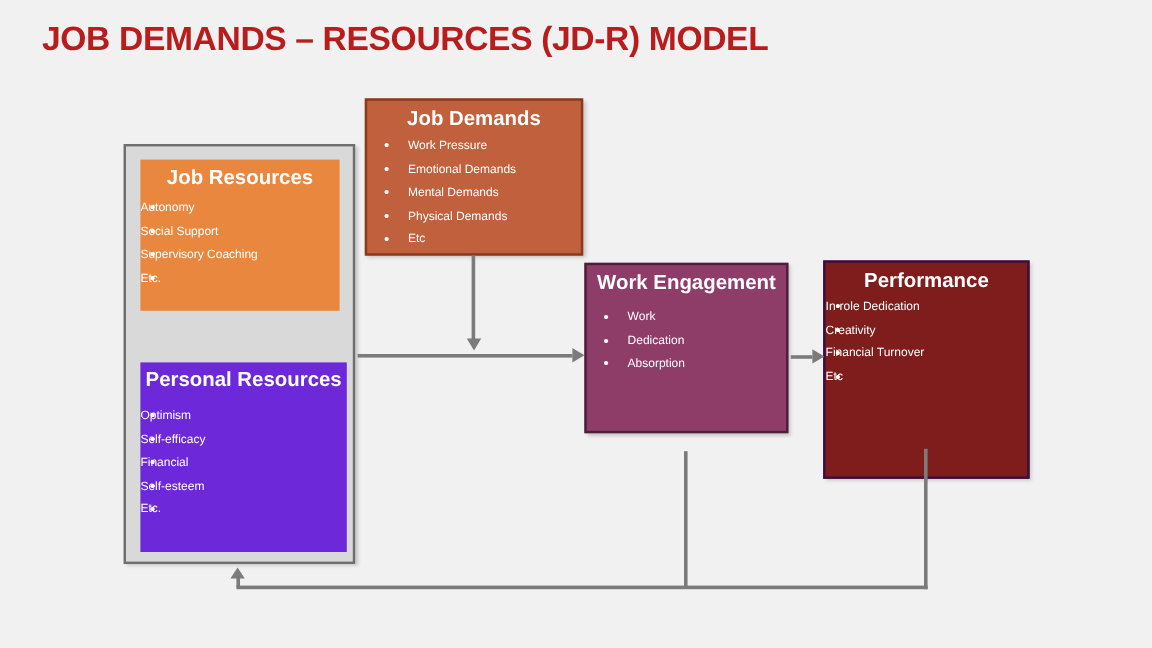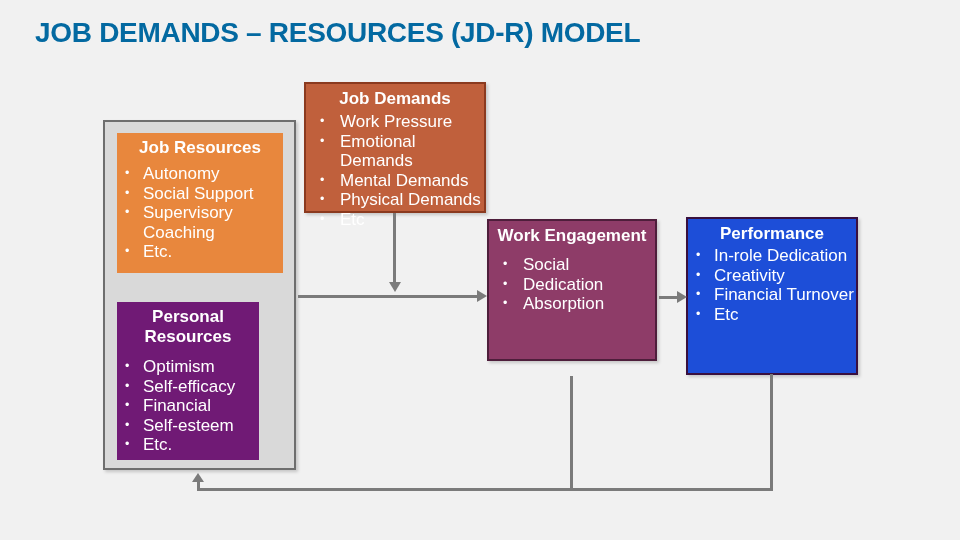--- a/index.html
+++ b/index.html
@@ -6,78 +6,78 @@
   body {
     width: 960px; height: 540px;
     background: #F1F1F1;
     font-family: "Liberation Sans", sans-serif;
     overflow: hidden;
   }
   #stage { position: relative; width: 960px; height: 540px; }
 
   .slide-title {
     position: absolute; left: 35px; top: 17px;
-    font-size: 28px; font-weight: bold; color: #0369a1;
+    font-size: 28px; font-weight: bold; color: #b91c1c;
     letter-spacing: -0.3px; white-space: nowrap;
   }
 
   .group {
     position: absolute; left: 103px; top: 120px; width: 193px; height: 350px;
     background: #D9D9D9; border: 2px solid #6E6E6E; box-sizing: border-box;
     box-shadow: 2px 2px 3px rgba(0,0,0,0.18);
   }
 
   .box {
     position: absolute; box-sizing: border-box; color: #FFFFFF;
   }
   .box-title {
     font-size: 17px; font-weight: bold; text-align: center; padding-top: 5px;
   }
   .box ul {
     margin: 0; padding: 0; list-style: none;
-    font-size: 17px; line-height: 19.5px;
+    font-size: 10px; line-height: 19.5px;
   }
-  .box li { position: relative; padding-left: 26px; }
+  .box li { position: relative; }
   .box li::before {
     content: "\2022";
     position: absolute; left: 8px; top: 0;
     font-size: 12.5px;
   }
   .indent-lg li { padding-left: 34px; }
   .indent-lg li::before { left: 14px; }
 
   #box-job-resources {
-    left: 117px; top: 133px; width: 166px; height: 140px;
+    left: 117px; top: 133px; width: 166px; height: 126px;
     background: #E8873D;
   }
   #box-job-resources ul { margin-top: 6px; }
 
   #box-personal-resources {
-    left: 117px; top: 302px; width: 142px; height: 158px;
-    background: #701a75;
+    left: 117px; top: 302px; width: 172px; height: 158px;
+    background: #6d28d9;
   }
   #box-personal-resources ul { margin-top: 10px; }
 
   #box-job-demands {
     left: 304px; top: 82px; width: 182px; height: 131px;
     background: #C0603C; border: 2px solid #8B3A1F;
     box-shadow: 2px 2px 3px rgba(0,0,0,0.18);
   }
   #box-job-demands ul { margin-top: 3px; }
 
   #box-work-engagement {
     left: 487px; top: 219px; width: 170px; height: 142px;
     background: #8E3C68; border: 2px solid #4E1E3B;
     box-shadow: 2px 2px 3px rgba(0,0,0,0.18);
   }
   #box-work-engagement ul { margin-top: 9px; }
 
   #box-performance {
-    left: 686px; top: 217px; width: 172px; height: 158px;
-    background: #1d4ed8; border: 2px solid #39103F;
+    left: 686px; top: 217px; width: 172px; height: 182px;
+    background: #7f1d1d; border: 2px solid #39103F;
     box-shadow: 2px 2px 3px rgba(0,0,0,0.18);
   }
   #box-performance ul { margin-top: 2px; }
 
   .line { position: absolute; background: #7B7B7B; }
   .head { position: absolute; width: 0; height: 0; }
   .head-down { border-left: 6px solid transparent; border-right: 6px solid transparent; border-top: 10px solid #7B7B7B; }
   .head-right { border-top: 6px solid transparent; border-bottom: 6px solid transparent; border-left: 10px solid #7B7B7B; }
   .head-up { border-left: 6px solid transparent; border-right: 6px solid transparent; border-bottom: 9px solid #7B7B7B; }
 </style>
@@ -118,21 +118,21 @@
       <li>Emotional Demands</li>
       <li>Mental Demands</li>
       <li>Physical Demands</li>
       <li>Etc</li>
     </ul>
   </div>
 
   <div class="box indent-lg" id="box-work-engagement">
     <div class="box-title">Work Engagement</div>
     <ul>
-      <li>Social</li>
+      <li>Work</li>
       <li>Dedication</li>
       <li>Absorption</li>
     </ul>
   </div>
 
   <div class="box" id="box-performance">
     <div class="box-title">Performance</div>
     <ul>
       <li>In-role Dedication</li>
       <li>Creativity</li>

